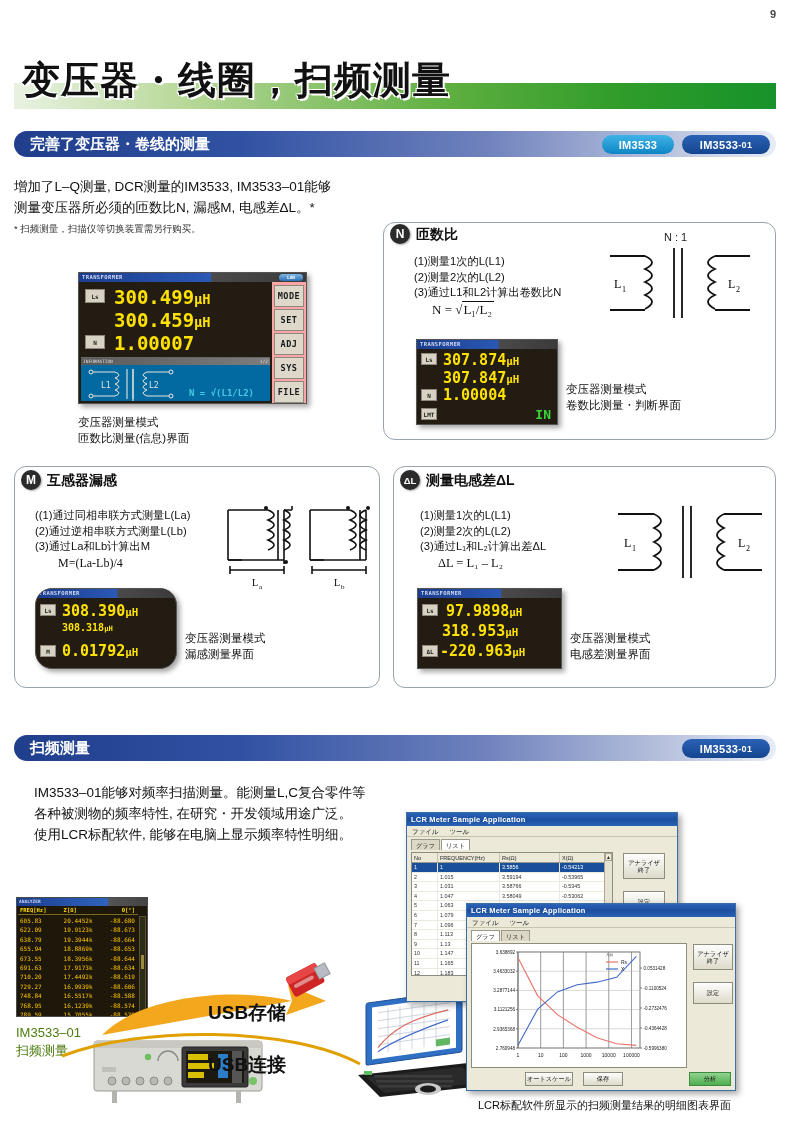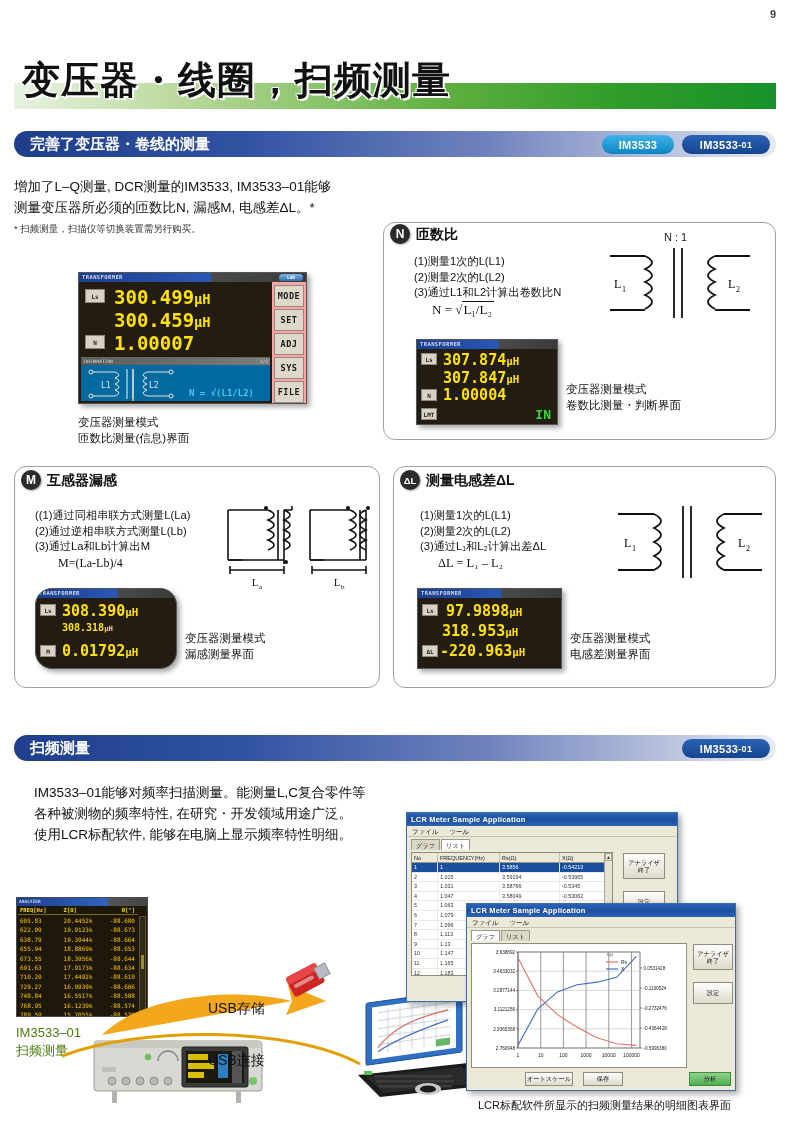--- a/index.html
+++ b/index.html
@@ -182,21 +182,21 @@
     font-size: 6.2px; text-align: center; display: flex; align-items: center; justify-content: center;
     line-height: 1.15; white-space: pre-line;
   }
   .btn.green { background: linear-gradient(to bottom,#8fd28f,#4fae4f); border-color:#3d8c3d; }
 
   
   .chart-area { position: absolute; background: #fff; border: 1px solid #8d8d7d; }
   .ax-lab { position: absolute; font-size: 5px; color: #222; white-space: nowrap; }
 
   
-  .usb-lab { position: absolute; font-size: 14px; color: #111; font-weight: normal; }
+  .usb-lab { position: absolute; font-size: 19px; color: #111; font-weight: bold; }
   .bottom-cap { position: absolute; font-size: 11px; color: #111; }
   .devlab { position: absolute; font-size: 13px; line-height: 18px; color: #4d7c0f; white-space: pre-line; }
 </style>
 </head>
 <body>
 
 <div class="page-num">9</div>
 
 <div class="title-wrap">
   <div class="title-bar"></div>

